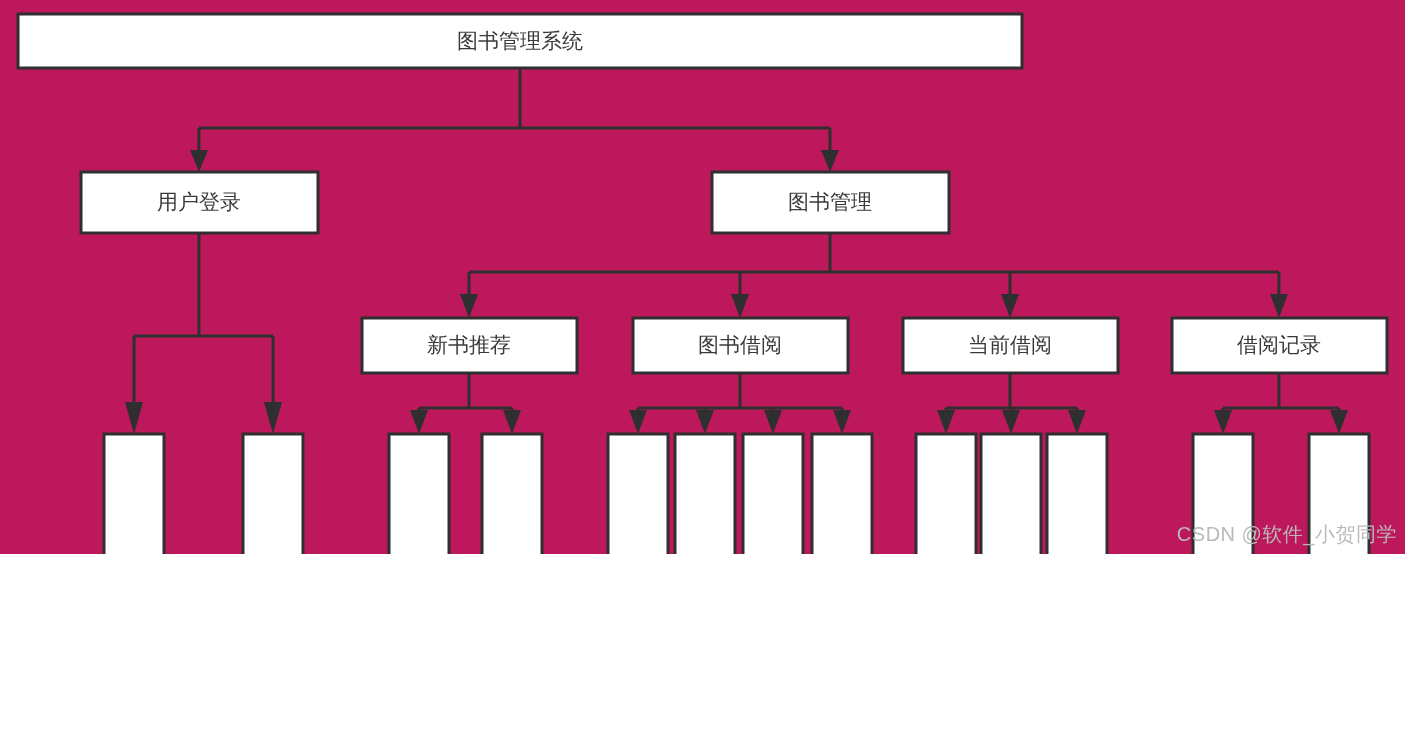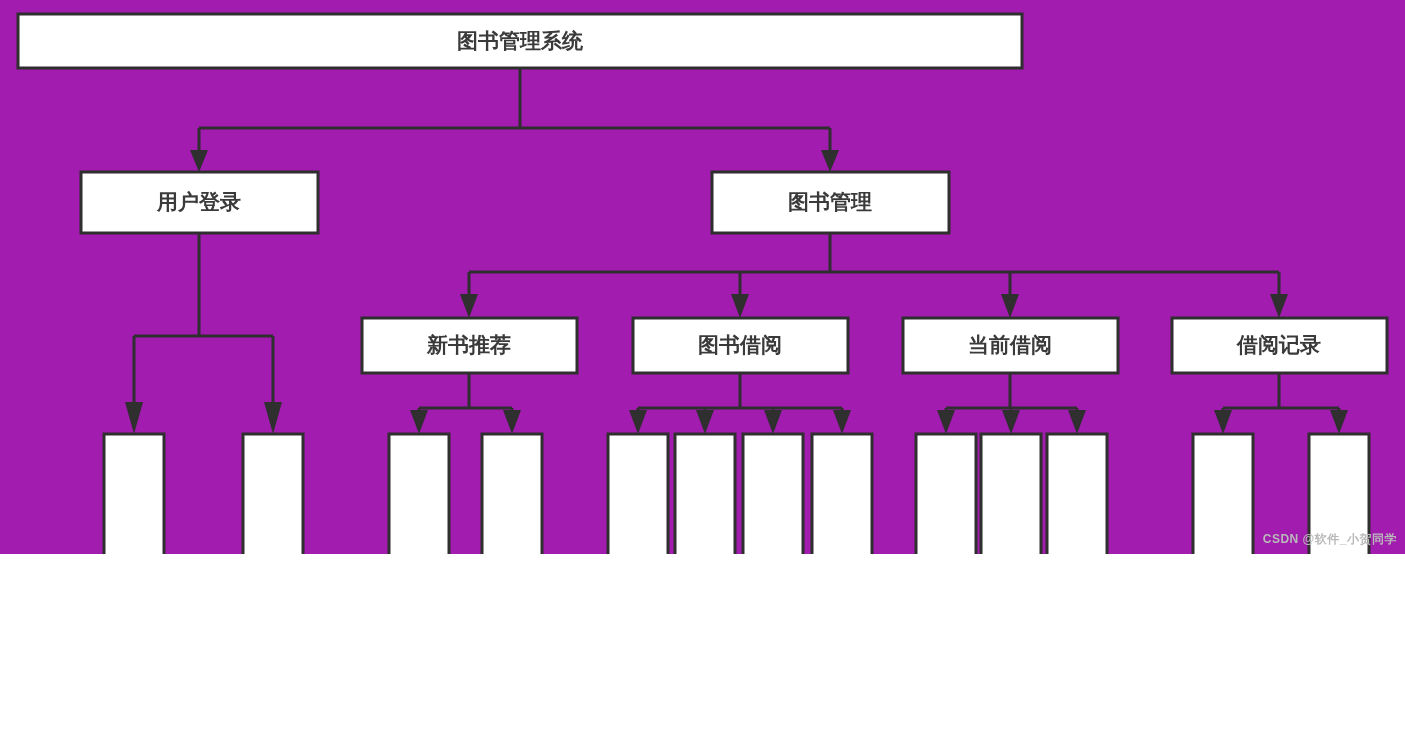--- a/index.html
+++ b/index.html
@@ -7,23 +7,22 @@
     padding: 0;
     background: #ffffff;
   }
   body {
     font-family: "Liberation Sans", "DejaVu Sans", sans-serif;
   }
   #canvas {
     position: relative;
     width: 1405px;
     height: 554px;
-    background: #a21caf;
+    background: #be185d;
     overflow: hidden;
-    font-weight: bold;
   }
   svg.diagram {
     position: absolute;
     left: 0;
     top: 0;
     width: 1405px;
     height: 747px;
   }
   .node-box {
     fill: #ffffff;
@@ -52,21 +51,21 @@
     fill: #3a3a3a;
     text-anchor: middle;
     writing-mode: vertical-rl;
     letter-spacing: 2px;
   }
   .watermark {
     position: absolute;
     right: 8px;
     bottom: 6px;
     font-family: "Liberation Sans", "DejaVu Sans", sans-serif;
-    font-size: 12px;
+    font-size: 20px;
     color: #b9b9b9;
     white-space: nowrap;
     letter-spacing: 0.5px;
   }
 </style>
 </head>
 <body>
 
 <div id="canvas">
 

